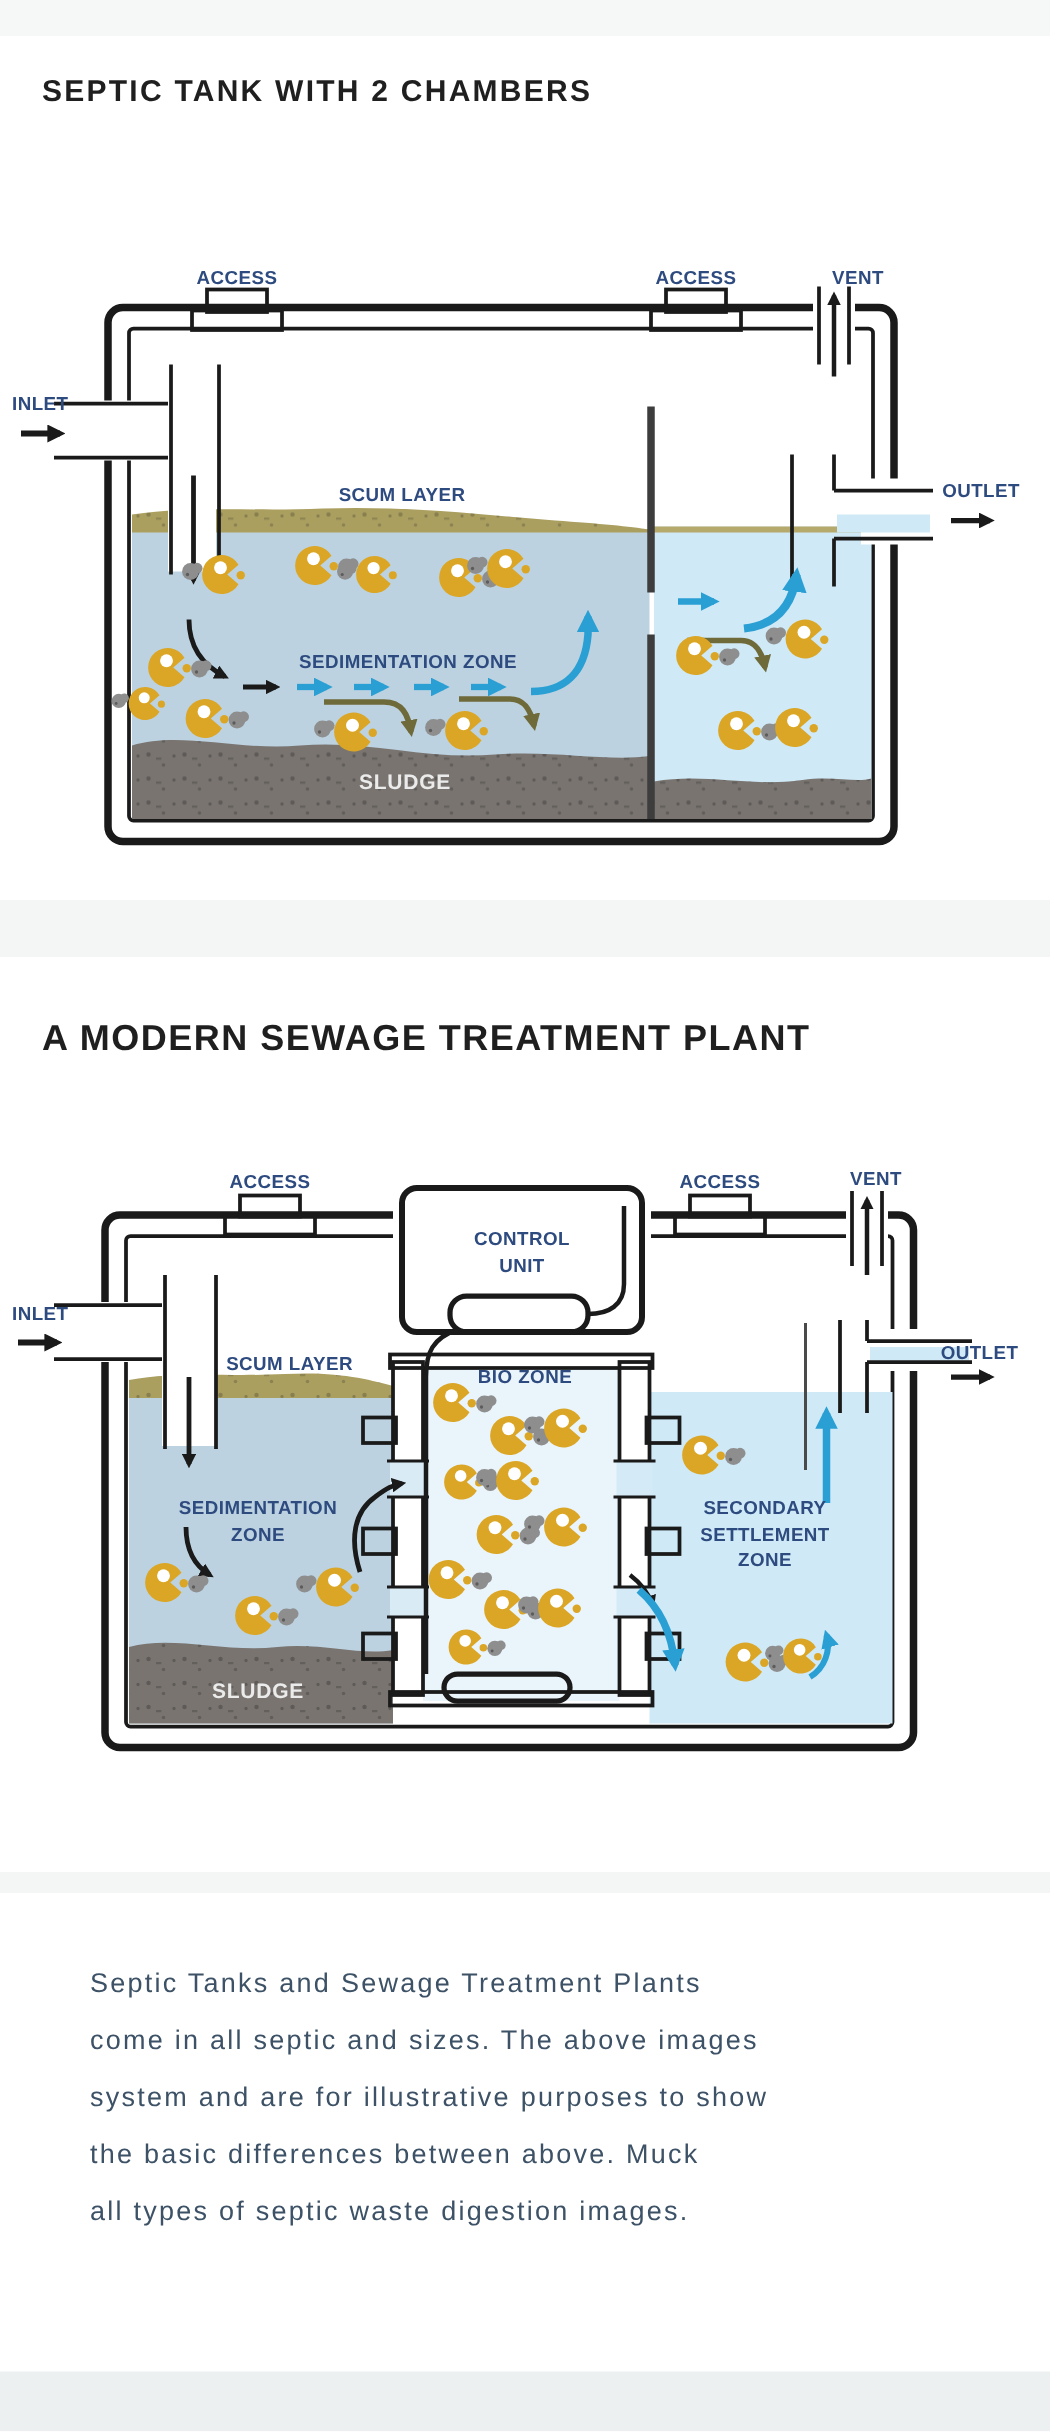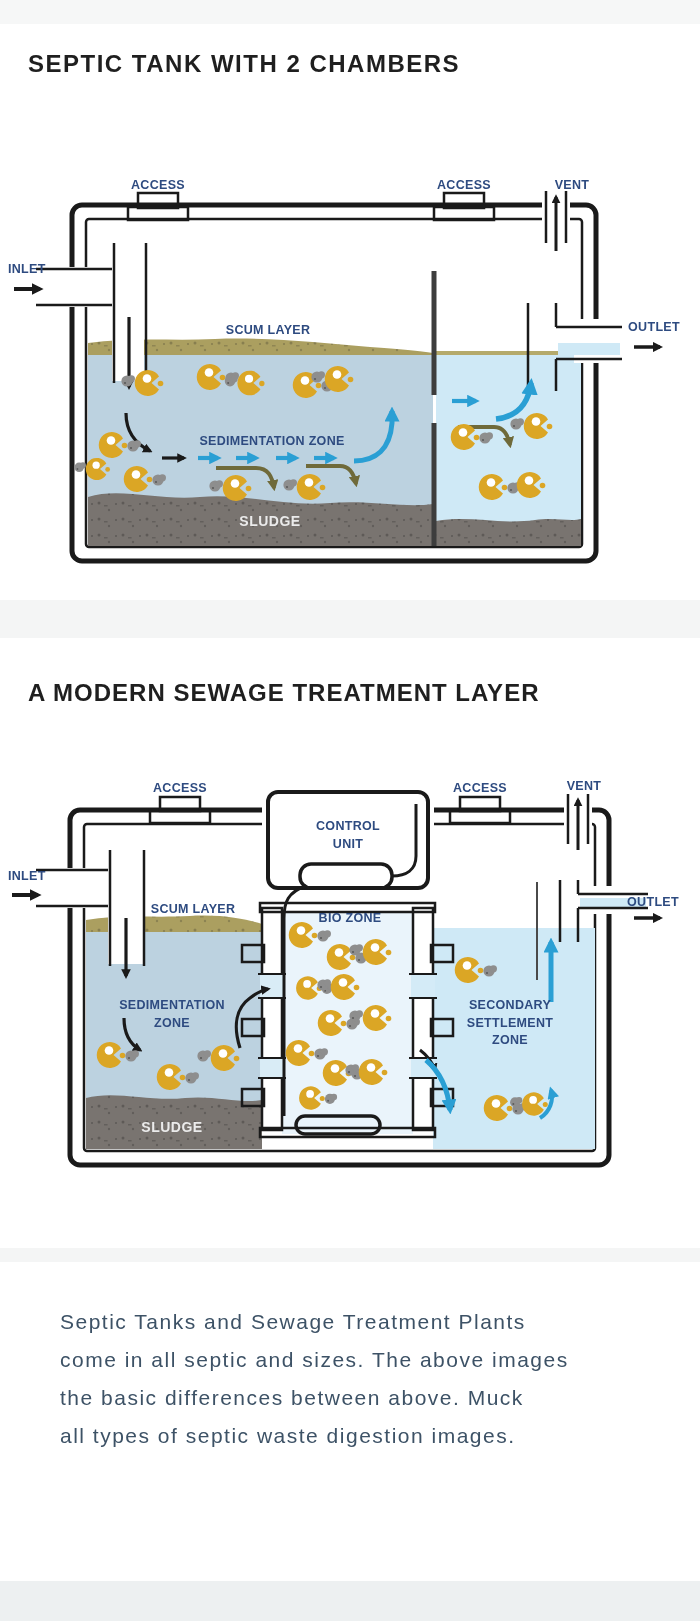--- a/index.html
+++ b/index.html
@@ -5,41 +5,41 @@
   html,body{margin:0;padding:0;background:#ffffff;}
   #page{position:relative;width:700px;height:1621px;background:#ffffff;overflow:hidden;
         font-family:"Liberation Sans",sans-serif;}
   .band{position:absolute;left:0;width:700px;}
   #band-top{top:0;height:24px;background:#f6f7f7;}
   #band-mid1{top:600px;height:38px;background:#f4f5f5;}
   #band-mid2{top:1248px;height:14px;background:#f4f5f5;}
   #band-bottom{top:1581px;height:40px;background:#edf0f1;}
   .sec-title{position:absolute;left:28px;margin:0;color:#1f1f1f;font-weight:700;
              font-family:"Liberation Sans",sans-serif;}
-  #title1{top:50px;font-size:24px;letter-spacing:1.5px;}
+  #title1{top:50px;font-size:20px;letter-spacing:1.5px;}
   #title2{top:679px;font-size:24px;letter-spacing:1px;}
   #diagram1{position:absolute;top:115px;left:0;}
   #diagram2{position:absolute;top:718px;left:0;}
   #paragraph{position:absolute;top:1303px;left:60px;width:600px;color:#3d5266;
-             font-size:21px;letter-spacing:1.5px;line-height:38px;}
+             font-size:18px;letter-spacing:1.5px;line-height:38px;}
   .ln{stroke:#1a1a1a;fill:none;}
   .dlabel{font:700 12.5px "Liberation Sans",sans-serif;fill:#2e4b80;letter-spacing:.3px;}
   .dlabel-w{font:700 14px "Liberation Sans",sans-serif;fill:#ebebeb;letter-spacing:.5px;}
 </style>
 </head>
 <body>
 
 <div id="page">
   <div id="band-top" class="band"></div>
   <div id="band-mid1" class="band"></div>
   <div id="band-mid2" class="band"></div>
   <div id="band-bottom" class="band"></div>
 
   <h2 id="title1" class="sec-title">SEPTIC TANK WITH 2 CHAMBERS</h2>
-  <h2 id="title2" class="sec-title">A MODERN SEWAGE TREATMENT LAYER</h2>
+  <h2 id="title2" class="sec-title">A MODERN SEWAGE TREATMENT PLANT</h2>
 
   <svg width="0" height="0" style="position:absolute" aria-hidden="true">
     <defs>
       <marker id="mk-black" viewBox="0 0 10 10" refX="7" refY="5" markerWidth="3" markerHeight="3" orient="auto-start-reverse">
         <path d="M0 0 L10 5 L0 10 Z" fill="#1a1a1a"></path>
       </marker>
       <marker id="mk-blue" viewBox="0 0 10 10" refX="7" refY="5" markerWidth="3" markerHeight="3" orient="auto-start-reverse">
         <path d="M0 0 L10 5 L0 10 Z" fill="#2a9fd4"></path>
       </marker>
       <marker id="mk-olive" viewBox="0 0 10 10" refX="7" refY="5" markerWidth="3" markerHeight="3" orient="auto-start-reverse">
@@ -318,16 +318,17 @@
       <text class="dlabel" x="510" y="291" text-anchor="middle">SECONDARY</text>
       <text class="dlabel" x="510" y="309" text-anchor="middle">SETTLEMENT</text>
       <text class="dlabel" x="510" y="326" text-anchor="middle">ZONE</text>
       <text class="dlabel-w" x="172" y="414" text-anchor="middle">SLUDGE</text>
     </g>
   </svg>
 
   <div id="paragraph">
     <div>Septic Tanks and Sewage Treatment Plants</div>
     <div>come in all septic and sizes. The above images</div>
+    <div>system and are for illustrative purposes to show</div>
     <div>the basic differences between above. Muck</div>
     <div>all types of septic waste digestion images.</div>
   </div>
 </div>
 
 </body></html>

